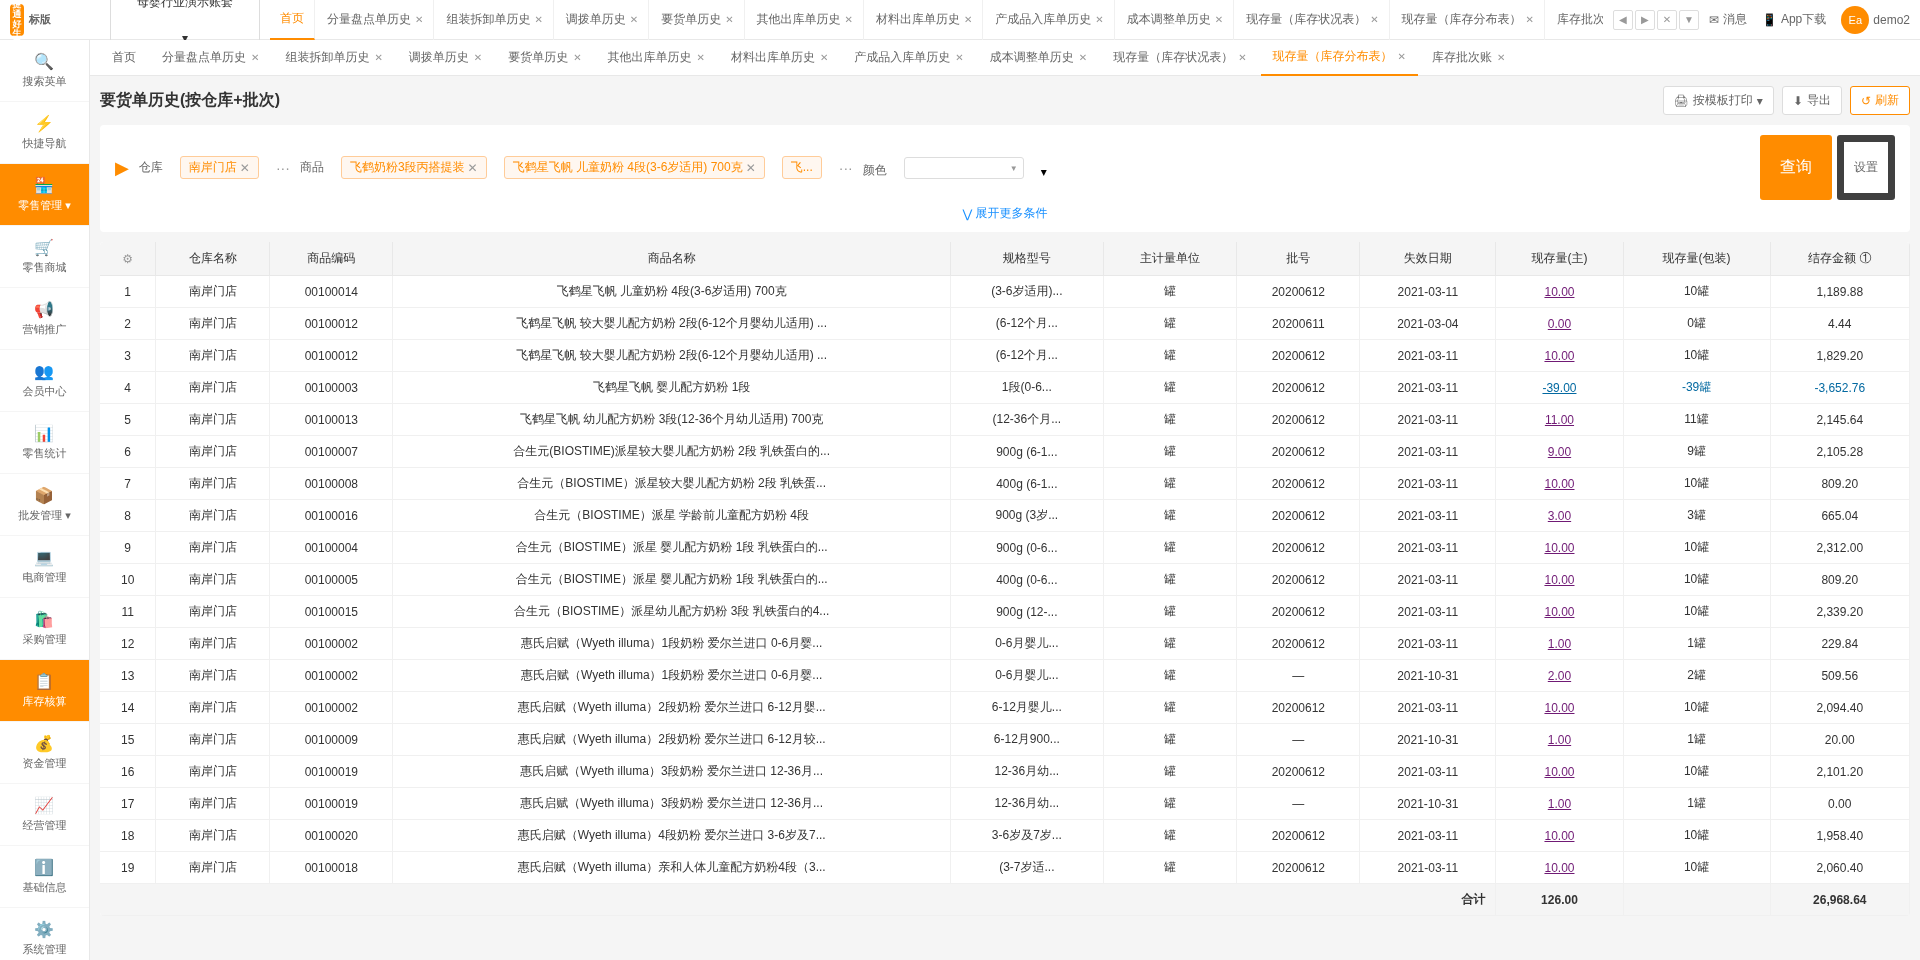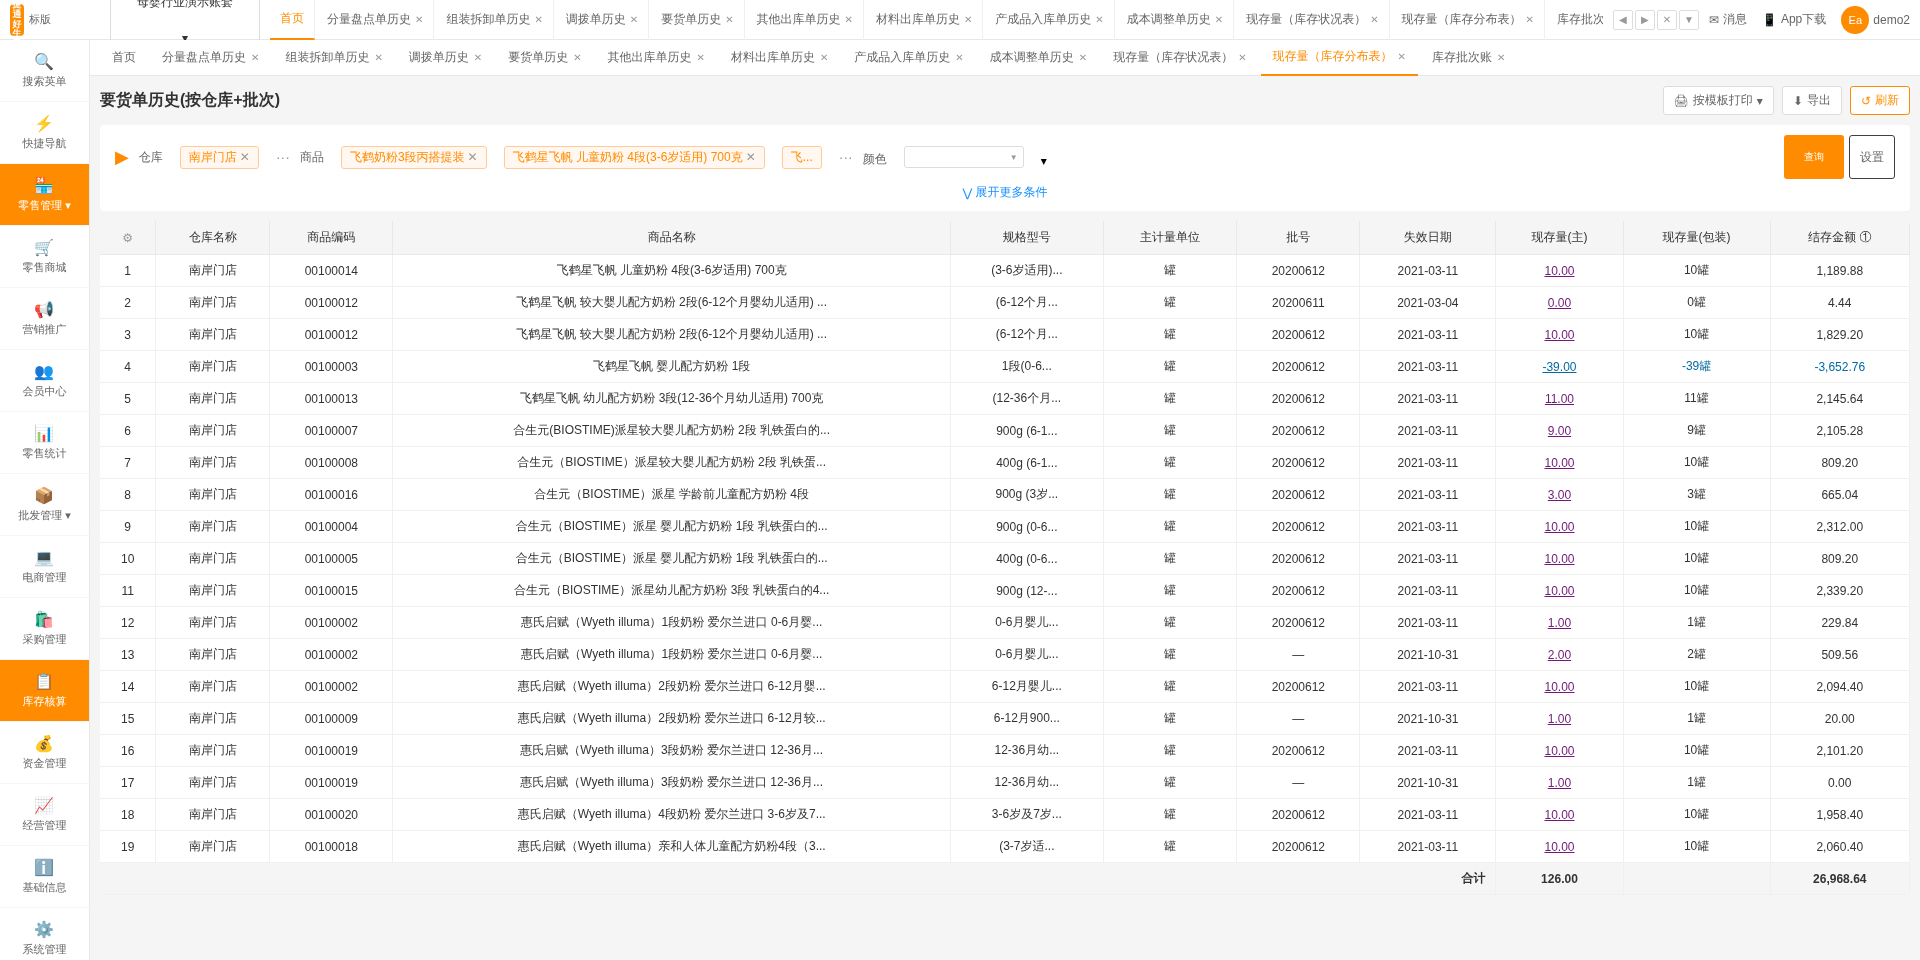--- a/index.html
+++ b/index.html
@@ -2,21 +2,21 @@
 <html><head>
   <meta charset="utf-8">
   <style>
     * { margin: 0; padding: 0; box-sizing: border-box; }
     body { font-family: 'Microsoft YaHei', Arial, sans-serif; font-size: 12px; background: #f5f5f5; overflow: hidden; width: 1920px; height: 960px; }
 
     
     .top-bar { display: flex; align-items: center; background: #fff; height: 40px; border-bottom: 1px solid #e8e8e8; padding: 0 10px; gap: 10px; }
     .logo-area { display: flex; align-items: center; gap: 5px; width: 90px; }
     .logo-icon { width: 14px; height: 32px; background: #ff8c00; border-radius: 4px; display: flex; align-items: center; justify-content: center; color: white; font-size: 10px; font-weight: bold; }
-    .logo-text { font-size: 11px; color: #666; line-height: 1.2; }
+    .logo-text { font-size: 11px; color: #666; line-height: 1.2; font-weight: bold; }
     .industry-select { display: flex; align-items: center; gap: 20px; border: 1px solid #ddd; border-radius: 3px; padding: 2px 8px; cursor: pointer; font-size: 12px; color: #333; min-width: 150px; flex-direction: column; }
     .top-nav-tabs { display: flex; align-items: center; flex: 1; overflow: hidden; gap: 2px; }
     .top-nav-tab { display: flex; align-items: center; gap: 4px; padding: 0 10px; height: 40px; font-size: 12px; color: #666; cursor: pointer; white-space: nowrap; border-right: 1px solid #f0f0f0; }
     .top-nav-tab.active { color: #ff8c00; border-bottom: 2px solid #ff8c00; }
     .top-nav-tab .close-btn { color: #999; font-size: 10px; cursor: pointer; }
     .tab-nav-arrows { display: flex; align-items: center; gap: 2px; }
     .tab-nav-arrow { width: 20px; height: 20px; display: flex; align-items: center; justify-content: center; cursor: pointer; color: #999; border: 1px solid #ddd; border-radius: 2px; font-size: 10px; }
     .top-right { display: flex; align-items: center; gap: 15px; margin-left: auto; }
     .top-right-item { display: flex; align-items: center; gap: 4px; cursor: pointer; font-size: 12px; color: #666; }
     .user-avatar { width: 28px; height: 28px; border-radius: 50%; background: #ff8c00; display: flex; align-items: center; justify-content: center; color: white; font-size: 12px; }
@@ -48,22 +48,22 @@
     .page-actions { display: flex; align-items: center; gap: 8px; }
     .action-btn { display: flex; align-items: center; gap: 4px; padding: 5px 10px; border: 1px solid #ddd; border-radius: 3px; cursor: pointer; font-size: 12px; color: #666; background: white; }
     .refresh-btn { color: #ff8c00; border-color: #ff8c00; }
 
     
     .filter-area { background: white; border-radius: 4px; padding: 10px 15px; margin-bottom: 10px; }
     .filter-item { display: flex; align-items: center; gap: 17px; }
     .filter-label { color: #666; font-size: 12px; white-space: nowrap; }
     .filter-tag { display: flex; align-items: center; gap: 3px; background: #fff7f0; border: 1px solid #ffcc99; border-radius: 3px; padding: 2px 8px; font-size: 12px; color: #ff8c00; }
     .filter-tag .remove { cursor: pointer; color: #999; }
-    .query-btn { background: #ff8c00; color: white; border: none; border-radius: 3px; padding: 15px 20px; cursor: pointer; font-size: 10px; }
-    .set-btn { background: white; color: #666; border: 1px solid #404040; border-radius: 3px; padding: 5px 10px; cursor: pointer; font-size: 12px; }
+    .query-btn { background: #ff8c00; color: white; border: none; border-radius: 3px; padding: 22px 20px; cursor: pointer; font-size: 16px; }
+    .set-btn { background: white; color: #666; border: 7px solid #404040; border-radius: 3px; padding: 5px 10px; cursor: pointer; font-size: 12px; }
     .dots-btn { color: #999; cursor: pointer; font-size: 14px; }
 
     
     .table-container { background: white; border-radius: 4px; overflow: hidden; }
     .data-table { width: 100%; border-collapse: collapse; font-size: 12px; }
     .data-table th { background: #f5f5f5; padding: 8px 10px; text-align: center; border-bottom: 1px solid #e8e8e8; border-right: 1px solid #e8e8e8; color: #333; font-weight: normal; white-space: nowrap; }
     .data-table td { padding: 7px 10px; text-align: center; border-bottom: 1px solid #f0f0f0; border-right: 1px solid #f0f0f0; color: #333; white-space: nowrap; }
     .data-table .num-link { color: #701a75; text-decoration: underline; cursor: pointer; }
     .data-table .negative { color: #0369a1; }
     .data-table .footer-row td { background: #f5f5f5; font-weight: bold; }

